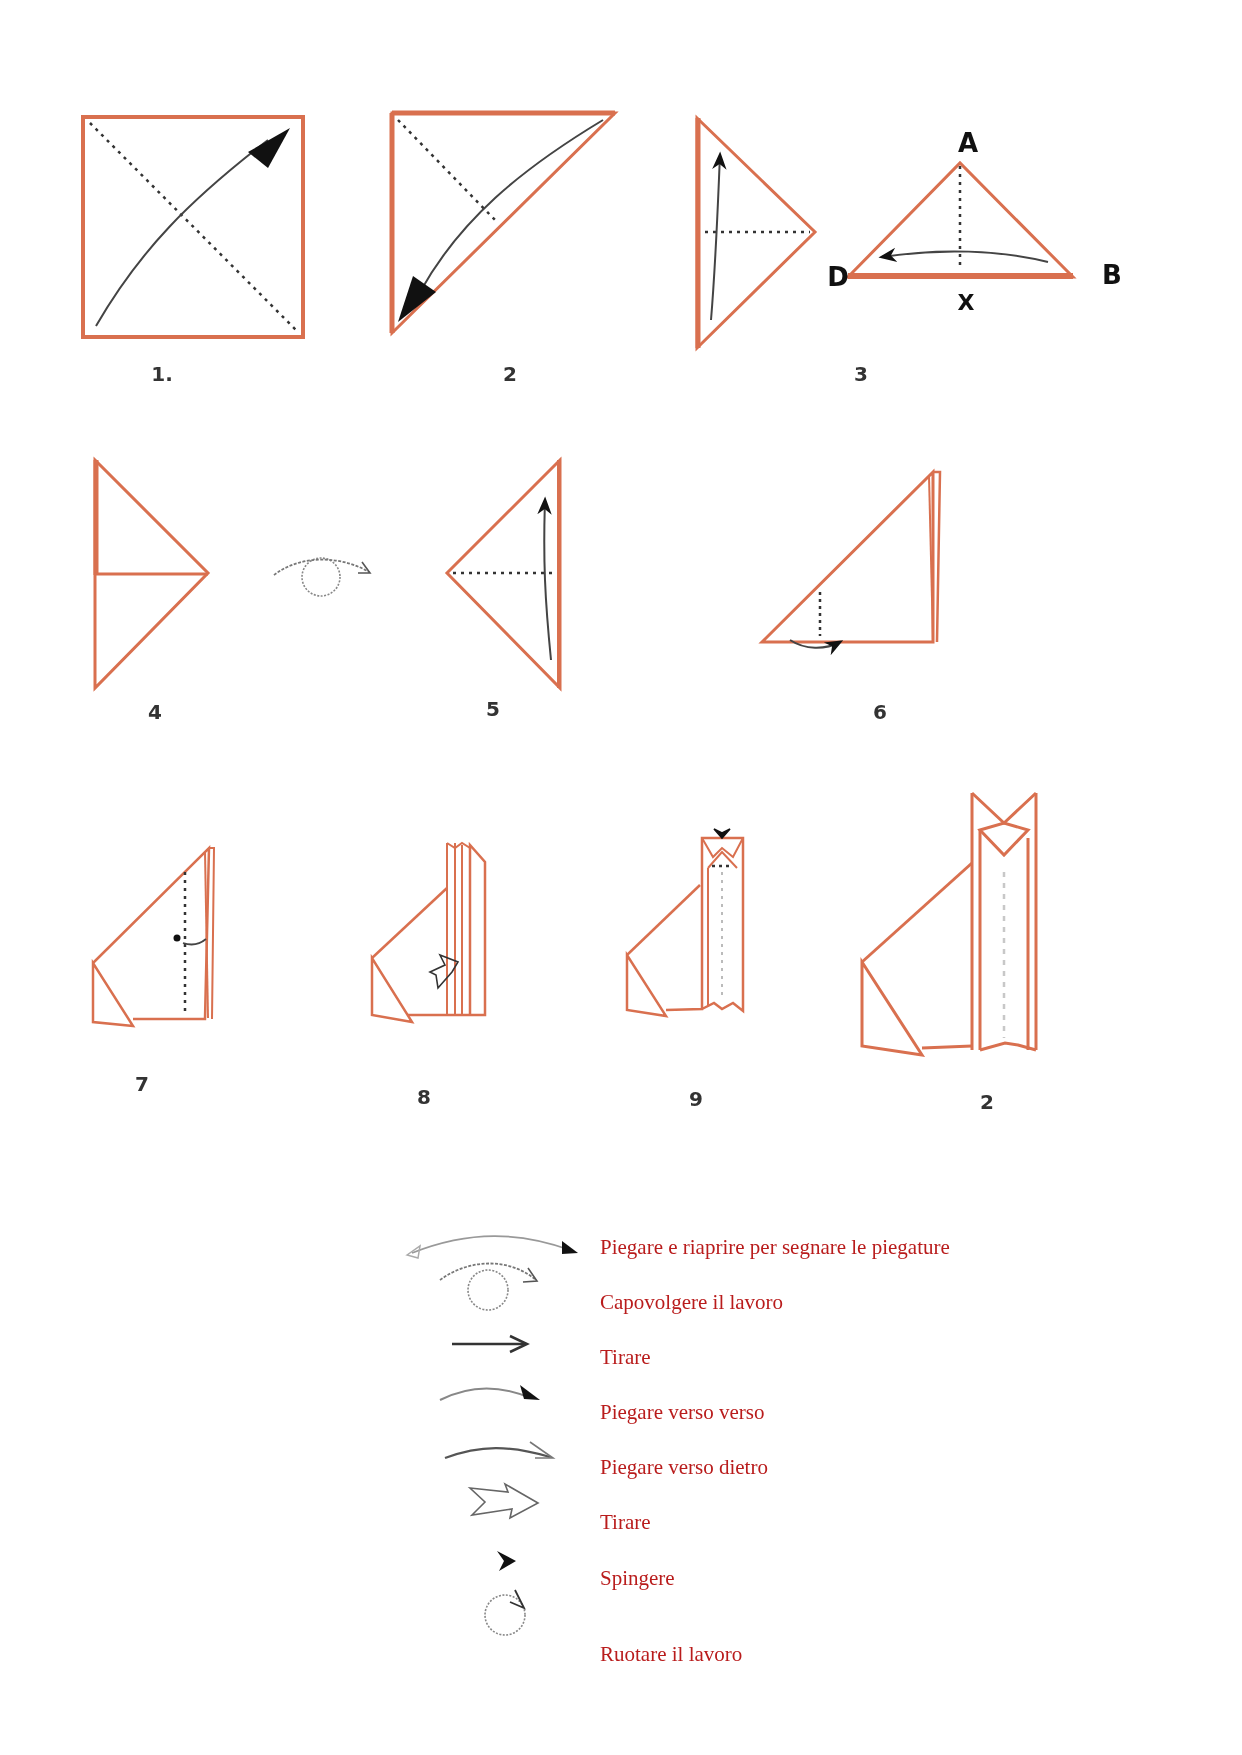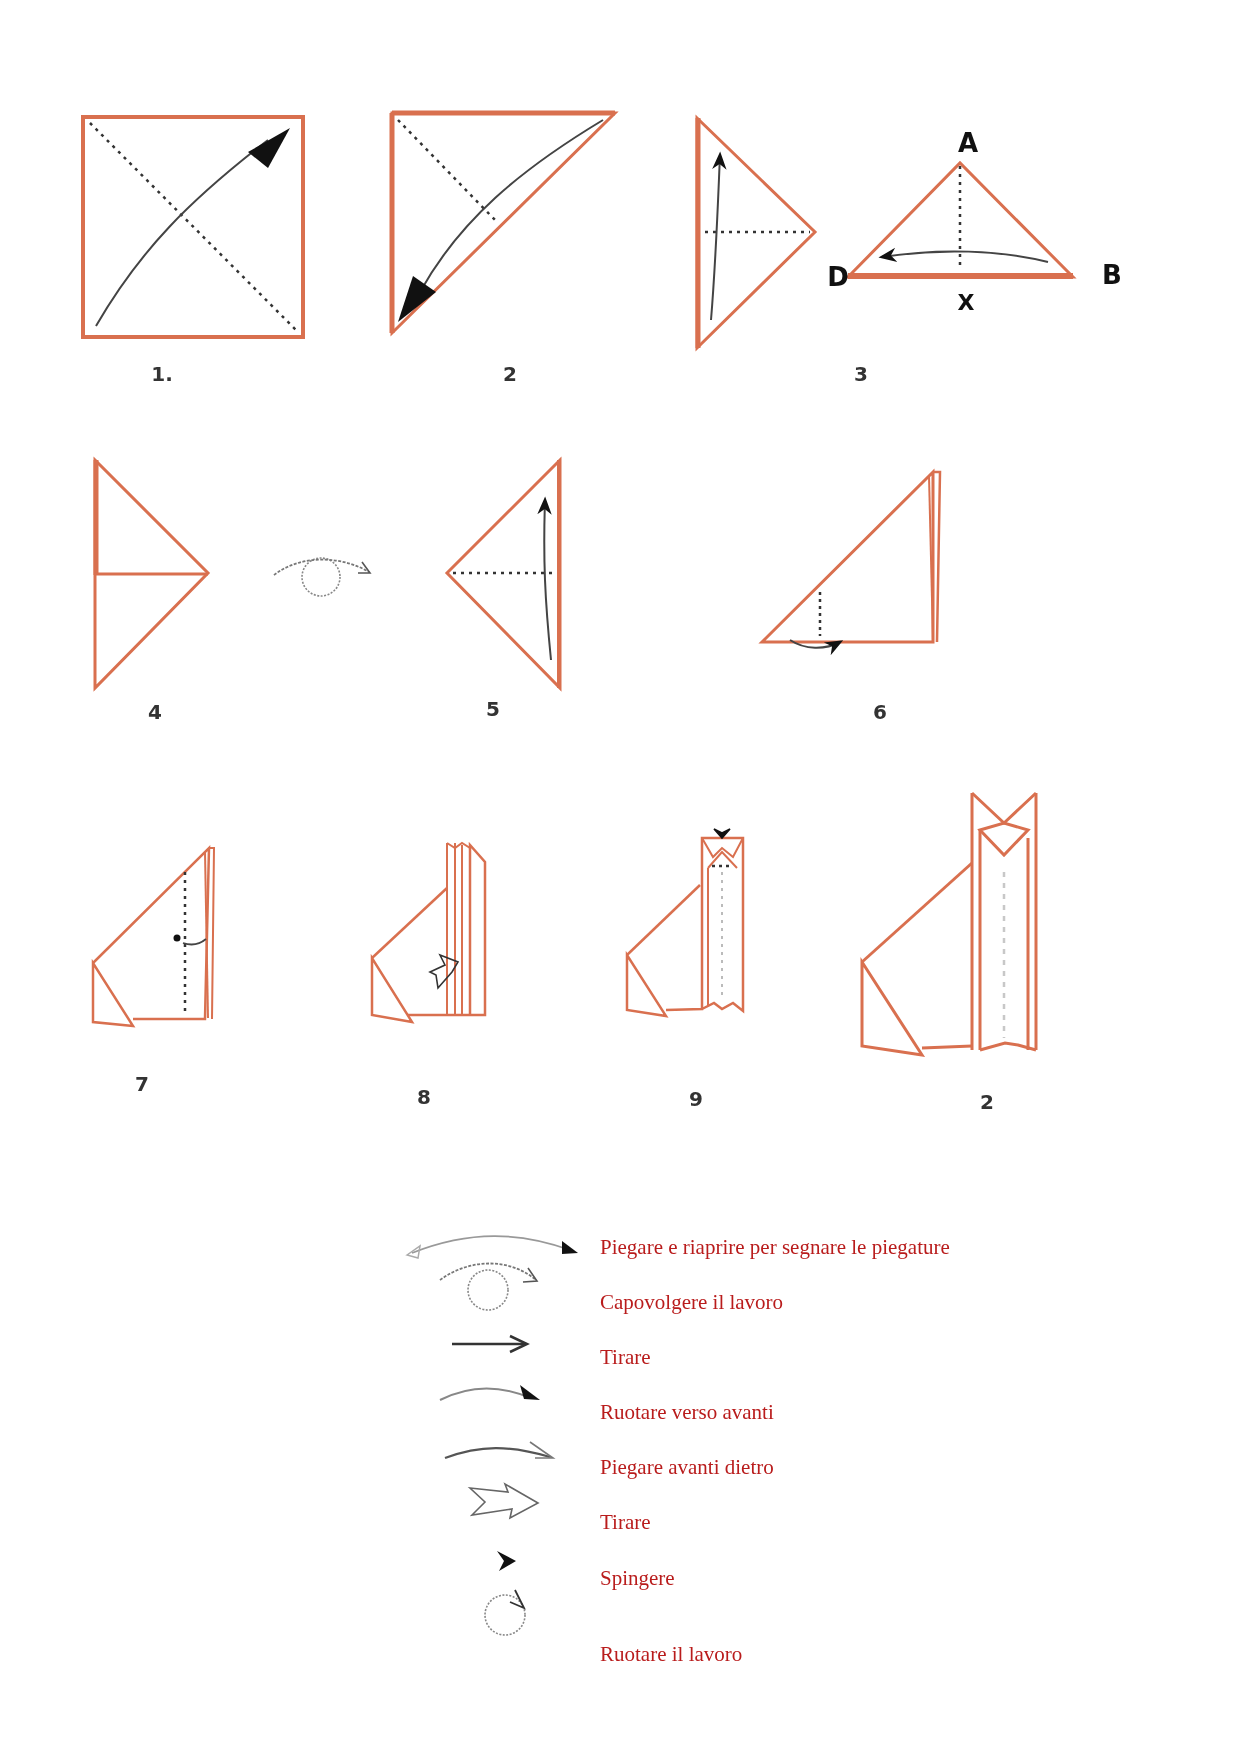--- a/index.html
+++ b/index.html
@@ -183,17 +183,17 @@
 
   <g>
     <circle cx="505" cy="1615" r="20" fill="none" stroke="#888" stroke-width="1.6" stroke-dasharray="2,1.5"></circle>
     <path d="M515,1590 L524,1608 L510,1602" fill="none" stroke="#333" stroke-width="1.8"></path>
   </g>
 </svg>
 
 <div class="legend-text" style="top:1235px;">Piegare e riaprire per segnare le piegature</div>
 <div class="legend-text" style="top:1290px;">Capovolgere il lavoro</div>
 <div class="legend-text" style="top:1345px;">Tirare</div>
-<div class="legend-text" style="top:1400px;">Ruotare verso avanti</div>
-<div class="legend-text" style="top:1455px;">Piegare avanti dietro</div>
+<div class="legend-text" style="top:1400px;">Piegare verso verso</div>
+<div class="legend-text" style="top:1455px;">Piegare verso dietro</div>
 <div class="legend-text" style="top:1510px;">Tirare</div>
 <div class="legend-text" style="top:1566px;">Spingere</div>
 <div class="legend-text" style="top:1621px;margin-top:21px;">Ruotare il lavoro</div>
 
 </body></html>

